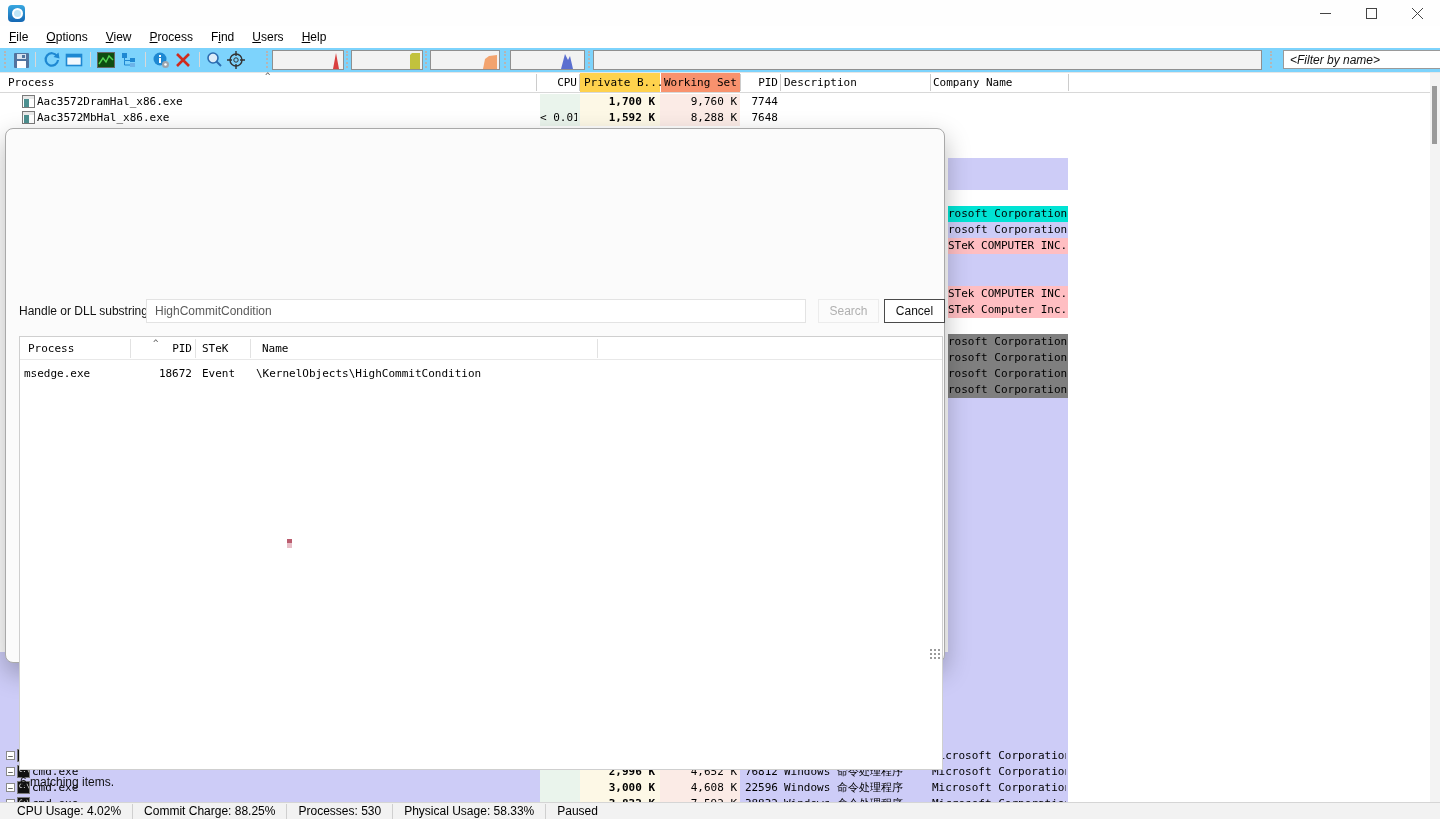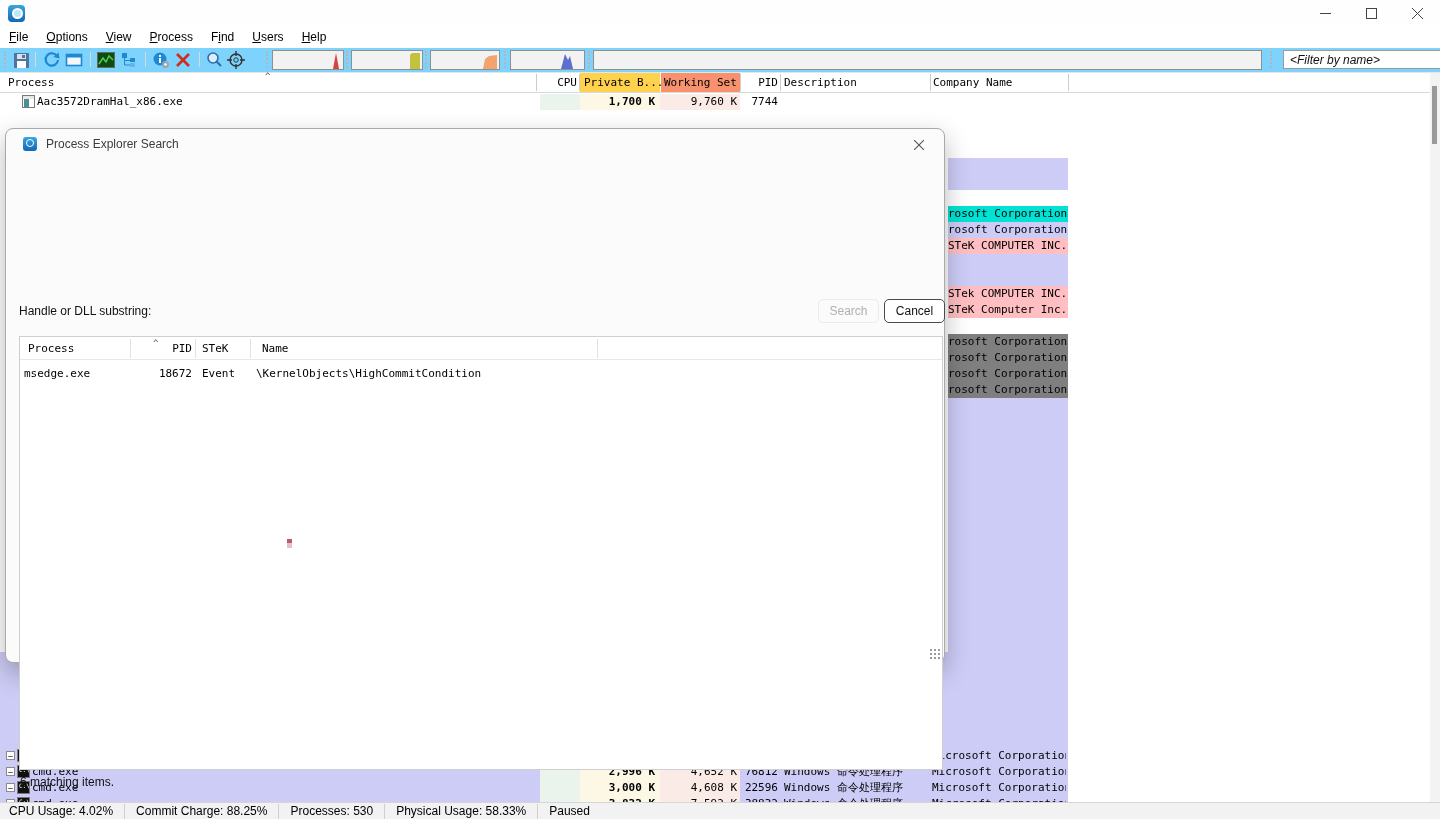--- a/index.html
+++ b/index.html
@@ -72,39 +72,39 @@
   .cs-cyan{background:#00e3d4;}
   .cs-gray{background:#7f7f7f;}
   .cs-white{background:#fff;}
   
   .vscroll{position:absolute;left:1430px;top:73px;width:10px;height:729px;background:#f3f3f3;z-index:1;}
   .vthumb{position:absolute;left:2px;top:13px;width:5px;height:58px;background:#9a9a9a;}
   
   .statusbar{position:absolute;left:0;top:802px;width:1440px;height:17px;background:#f2f2f2;
              border-top:1px solid #d5d5d5;display:flex;align-items:center;font-size:12px;z-index:30;}
   .sbi{padding:0 11px;border-right:1px solid #cfcfcf;height:15px;line-height:15px;white-space:nowrap;}
-  .sbi:first-child{padding-left:9px;}
+  .sbi:first-child{padding-left:17px;}
   .sbi:last-child{border-right:none;}
   
   .dialog{position:absolute;left:5px;top:128px;width:940px;height:535px;background:#fbfbfb;
           border:1px solid #a9a9a9;border-radius:8px;box-shadow:0 10px 26px rgba(0,0,0,.28);
           z-index:20;box-sizing:border-box;}
   .dlg-title{position:absolute;left:0;top:0;width:100%;height:30px;display:flex;align-items:center;}
   .dlg-icon{width:14px;height:14px;margin-left:17px;border-radius:3px;flex:none;
             background:linear-gradient(180deg,#39a7e0,#1467b3);position:relative;}
   .dlg-icon::after{content:"";position:absolute;left:3px;top:2px;width:6px;height:6px;border-radius:50%;
             border:1.5px solid #fff;}
   .dlg-title-text{margin-left:9px;font-size:12px;color:#3c3c3c;}
   .dlg-close{position:absolute;right:8px;top:4px;width:34px;height:24px;display:flex;align-items:center;justify-content:center;}
   .dlg-label{position:absolute;left:13px;top:175px;font-size:12px;color:#111;}
   .dlg-input{position:absolute;left:140px;top:170px;width:660px;height:24px;box-sizing:border-box;
              border:1px solid #e3e3e3;background:#fff;font-size:12px;color:#5a5a5a;padding:0 8px;
              font-family:"Liberation Sans",sans-serif;}
   .btn{position:absolute;top:170px;width:61px;height:24px;box-sizing:border-box;font-size:12px;
-       display:flex;align-items:center;justify-content:center;border-radius:5px;}
+       display:flex;align-items:center;justify-content:center;border-radius:0;}
   .btn-search{left:812px;background:#fbfbfb;border:1px solid #ececec;color:#b0b0b0;}
   .btn-cancel{left:878px;background:#fff;border:1.5px solid #4a4a4a;color:#111;}
   .dlg-list{position:absolute;left:13px;top:207px;width:924px;height:434px;background:#fff;
             border:1px solid #cfcfcf;box-sizing:border-box;font-family:"DejaVu Sans Mono",monospace;font-size:11px;}
   .dlh{position:absolute;top:0;height:22px;line-height:24px;white-space:nowrap;}
   .dl-hdr-line{position:absolute;left:0;top:22px;width:100%;height:1px;background:#e8e8e8;}
   .dl-div{position:absolute;top:2px;width:1px;height:19px;background:#e2e2e2;}
   .dlg-row{position:absolute;left:0;width:100%;height:18px;line-height:18px;}
   .dlc{position:absolute;top:0;height:18px;white-space:nowrap;}
   .dlg-status{position:absolute;left:14px;top:646px;font-size:12px;color:#111;}
@@ -271,20 +271,33 @@
       <div class="pc bg-ws"></div>
       <div class="pc ic ic-aac" style="left: 22px;"></div>
       <div class="pc c-name" style="left: 37px;">Aac3572DramHal_x86.exe</div>
       <div class="pc c-cpu"></div>
       <div class="pc c-pb">1,700 K</div>
       <div class="pc c-ws">9,760 K</div>
       <div class="pc c-pid">7744</div>
       <div class="pc c-desc"></div>
       <div class="pc c-comp"></div>
     </div>
+    <div class="prow" style="top: 110px;">
+      <div class="pc bg-cpu"></div>
+      <div class="pc bg-pb"></div>
+      <div class="pc bg-ws"></div>
+      <div class="pc ic ic-aac" style="left: 22px;"></div>
+      <div class="pc c-name" style="left: 37px;">Aac3572MbHal_x86.exe</div>
+      <div class="pc c-cpu">&lt; 0.01</div>
+      <div class="pc c-pb">1,592 K</div>
+      <div class="pc c-ws">8,288 K</div>
+      <div class="pc c-pid">7648</div>
+      <div class="pc c-desc"></div>
+      <div class="pc c-comp"></div>
+    </div>
     <div class="prow own" style="top: 652px;">
       <div class="rowbg"></div>
       <div class="pc bg-cpu"></div>
       <div class="pc bg-pb"></div>
       <div class="pc bg-ws"></div>
       <div class="pc ic ic-bash" style="left: 22px;"></div>
       <div class="pc c-name" style="left: 37px;"></div>
       <div class="pc c-cpu"></div>
       <div class="pc c-pb"></div>
       <div class="pc c-ws"></div>
@@ -441,30 +454,22 @@
     <div class="cs cs-gray" style="top: 350px;">rosoft Corporation</div>
     <div class="cs cs-gray" style="top: 366px;">rosoft Corporation</div>
     <div class="cs cs-gray" style="top: 382px;">rosoft Corporation</div>
   </div>
 
 <div class="vscroll">
   <div class="vthumb"></div>
 </div>
 
 <div class="dialog">
-  <div class="dlg-title">
-    <span class="dlg-icon"></span>
-    <span class="dlg-title-text">Process Explorer Search</span>
-    <span class="dlg-close">
-      <svg width="10" height="10">
-          <path d="M0 0 L10 10 M10 0 L0 10" stroke="#555" stroke-width="1.1"></path>
-        </svg>
-    </span>
-  </div>
   <span class="dlg-label">Handle or DLL substring:</span>
+  <input class="dlg-input" value="HighCommitCondition" style="">
   <span class="btn btn-search">Search</span>
   <span class="btn btn-cancel">Cancel</span>
 
   <div class="dlg-list">
     <span class="dlh" style="left:8px">Process</span>
     <span class="sort-caret" style="left:133px;top:1px">^</span>
     <span class="dl-div" style="left:110px"></span>
     <span class="dlh" style="left:110px;width:62px;text-align:right">PID</span>
     <span class="dl-div" style="left:175px"></span>
     <span class="dlh" style="left:182px">STeK</span>

